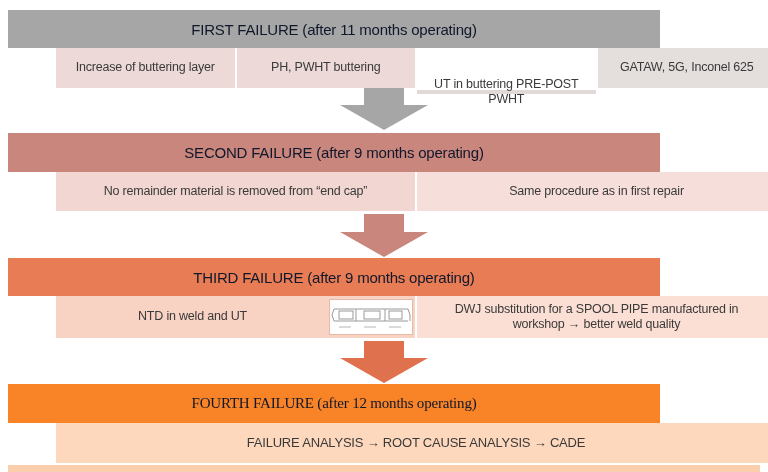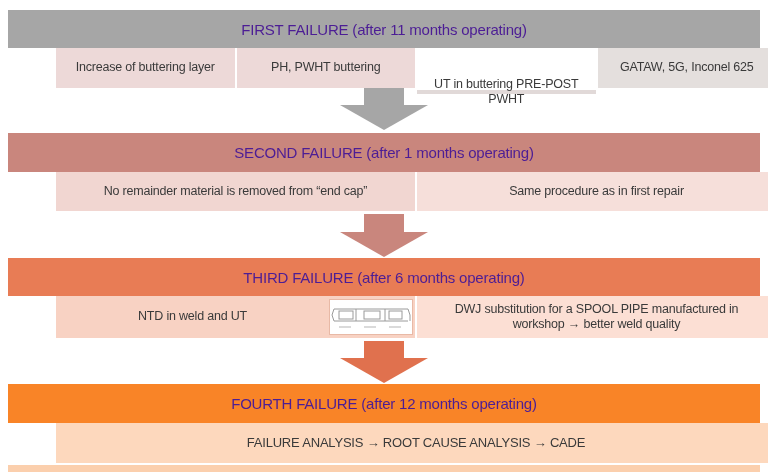--- a/index.html
+++ b/index.html
@@ -1,27 +1,27 @@
 <!DOCTYPE html>
 <html><head>
 <meta charset="utf-8">
 <style>
   html,body{margin:0;padding:0;background:#ffffff;}
   #stage{
     position:relative;width:768px;height:472px;background:#ffffff;overflow:hidden;
     font-family:"Liberation Sans","DejaVu Sans",sans-serif;color:#3a3a3a;
   }
   .band-header{
-    position:absolute;left:8px;width:752px;display:flex;align-items:center;justify-content:center;
-    color:#4c1d95;font-size:15px;letter-spacing:-0.2px;
+    position:absolute;left:8px;width:652px;display:flex;align-items:center;justify-content:center;
+    color:#0f172a;font-size:15px;letter-spacing:-0.2px;
   }
   .hdr1{top:10px;height:38px;background:#a6a6a6;}
   .hdr2{top:133px;height:39px;background:#c9867d;}
   .hdr3{top:258px;height:38px;background:#e87c55;}
-  .hdr4{top:384px;height:39px;background:#f98427;}
+  .hdr4{top:384px;height:39px;background:#f98427;font-family:Liberation Serif, serif;}
   .row{
     position:absolute;left:8px;width:720px;display:flex;gap:2px;background:#ffffff;padding-left:48px;
   }
   .row1{top:48px;height:40px;}
   .row2{top:172px;height:39px;}
   .row3{top:296px;height:42px;}
   .row4{top:423px;height:40px;}
   .cell{
     flex:1;display:flex;align-items:center;justify-content:center;text-align:center;
     font-size:12.5px;line-height:1.22;letter-spacing:-0.2px;padding:2px 14px;box-sizing:border-box;
@@ -63,35 +63,35 @@
     <div class="cell c-gray2">GATAW, 5G, Inconel 625</div>
   </div>
   <div class="arrow arrow1">
     <svg width="88" height="42" viewBox="0 0 88 42">
         <rect x="24" y="0" width="40" height="17"></rect>
         <polygon points="0,17 88,17 44,42"></polygon>
       </svg>
   </div>
 
   <div class="band-header hdr2">
-    <span>SECOND FAILURE (after 1 months operating)</span>
+    <span>SECOND FAILURE (after 9 months operating)</span>
   </div>
   <div class="row row2">
     <div class="cell c-rose-r">No remainder material is removed from “end cap”</div>
     <div class="cell c-rose-l">Same procedure as in first repair</div>
   </div>
   <div class="arrow arrow2">
     <svg width="88" height="43" viewBox="0 0 88 43">
         <rect x="24" y="0" width="40" height="18"></rect>
         <polygon points="0,18 88,18 44,43"></polygon>
       </svg>
   </div>
 
   <div class="band-header hdr3">
-    <span>THIRD FAILURE (after 6 months operating)</span>
+    <span>THIRD FAILURE (after 9 months operating)</span>
   </div>
   <div class="row row3">
     <div class="cell c-peach-r">
       <span style="margin-right:86px;">NTD in weld and UT</span>
       <div class="thumb">
         <svg width="80" height="32" viewBox="0 0 80 32">
           <g fill="none" stroke="#9a9a9a" stroke-width="1">
             <path d="M3 8 L77 8 M3 20 L77 20 M3 8 L1 14 L3 20 M77 8 L79 14 L79 20"></path>
             <rect x="8" y="10" width="14" height="8" fill="#ffffff"></rect>
             <rect x="33" y="10" width="16" height="8" fill="#ffffff"></rect>

